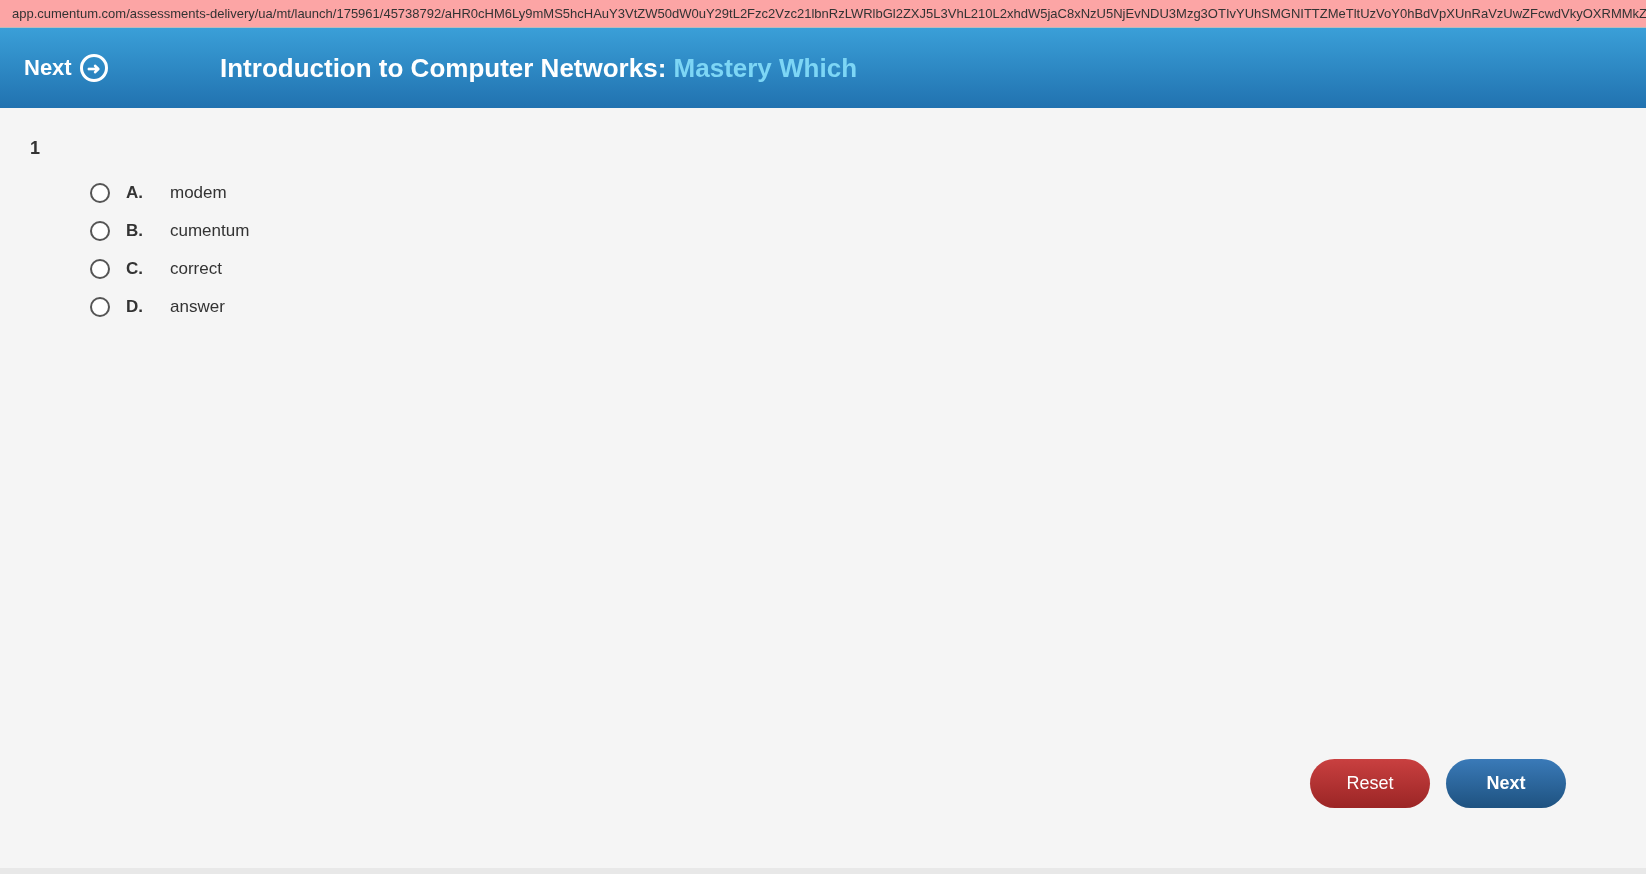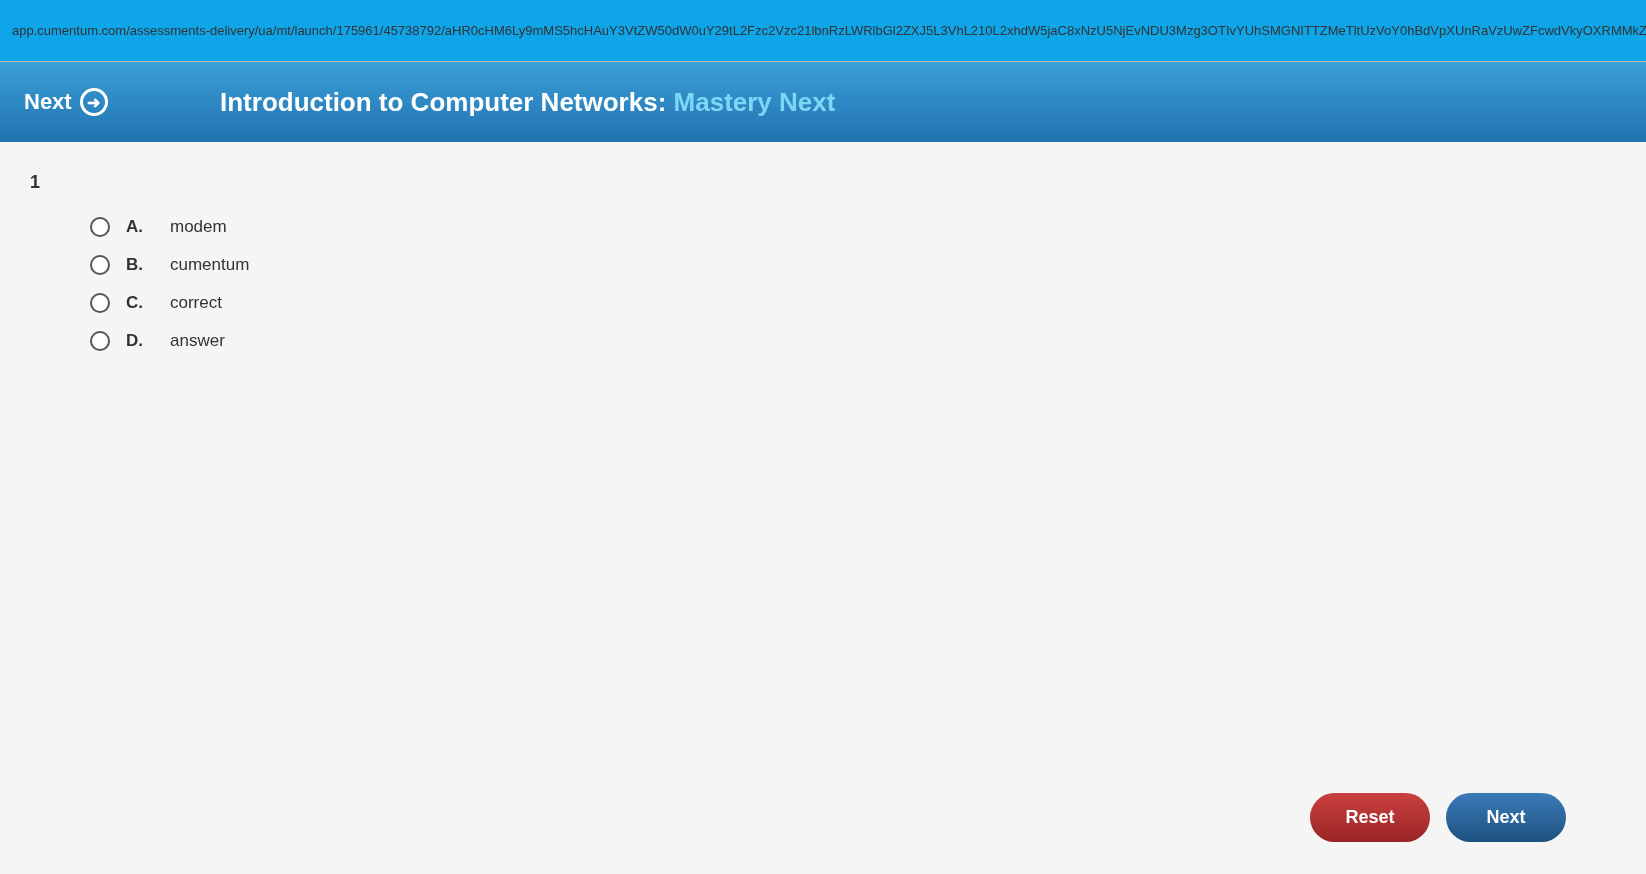--- a/index.html
+++ b/index.html
@@ -10,22 +10,22 @@
 
     body {
       font-family: Arial, sans-serif;
       background: #e8e8e8;
       width: 1646px;
       min-height: 874px;
       overflow-x: hidden;
     }
 
     .url-bar {
-      background: #0ea5e9;
-      padding: 23px 12px;
+      background: #fca5a5;
+      padding: 6px 12px;
       font-size: 13px;
       color: #333;
       white-space: nowrap;
       overflow: hidden;
       border-bottom: 1px solid #bbb;
     }
 
     .header-bar {
       display: flex;
       align-items: center;
@@ -151,21 +151,21 @@
     }
 
     .btn-reset {
       background: #b03030;
       background: linear-gradient(180deg, #c94040 0%, #9b2525 100%);
       color: #fff;
       border: none;
       border-radius: 30px;
       padding: 14px 32px;
       font-size: 18px;
-      font-weight: bold;
+      font-weight: normal;
       cursor: pointer;
       min-width: 120px;
     }
 
     .btn-next {
       background: #2b6496;
       background: linear-gradient(180deg, #3a7ab8 0%, #1e5280 100%);
       color: #fff;
       border: none;
       border-radius: 30px;
@@ -182,21 +182,21 @@
 <div class="url-bar">
   <span>app.cumentum.com/assessments-delivery/ua/mt/launch/175961/45738792/aHR0cHM6Ly9mMS5hcHAuY3VtZW50dW0uY29tL2Fzc2Vzc21lbnRzLWRlbGl2ZXJ5L3VhL210L2xhdW5jaC8xNzU5NjEvNDU3Mzg3OTIvYUhSMGNITTZMeTltUzVoY0hBdVpXUnRaVzUwZFcwdVkyOXRMMkZ</span>
 </div>
 
 <div class="header-bar">
   <div class="next-nav-area">
     <span class="next-nav-label">Next</span>
     <div class="next-nav-icon">➜</div>
   </div>
   <div class="header-title">
-    <span>Introduction to Computer Networks: </span><span class="highlight">Mastery Next</span>
+    <span>Introduction to Computer Networks: </span><span class="highlight">Mastery Which</span>
   </div>
 </div>
 
 <div class="main-content">
 
   <div class="question-number">1</div>
 
 
 
   <ul class="options-list">

